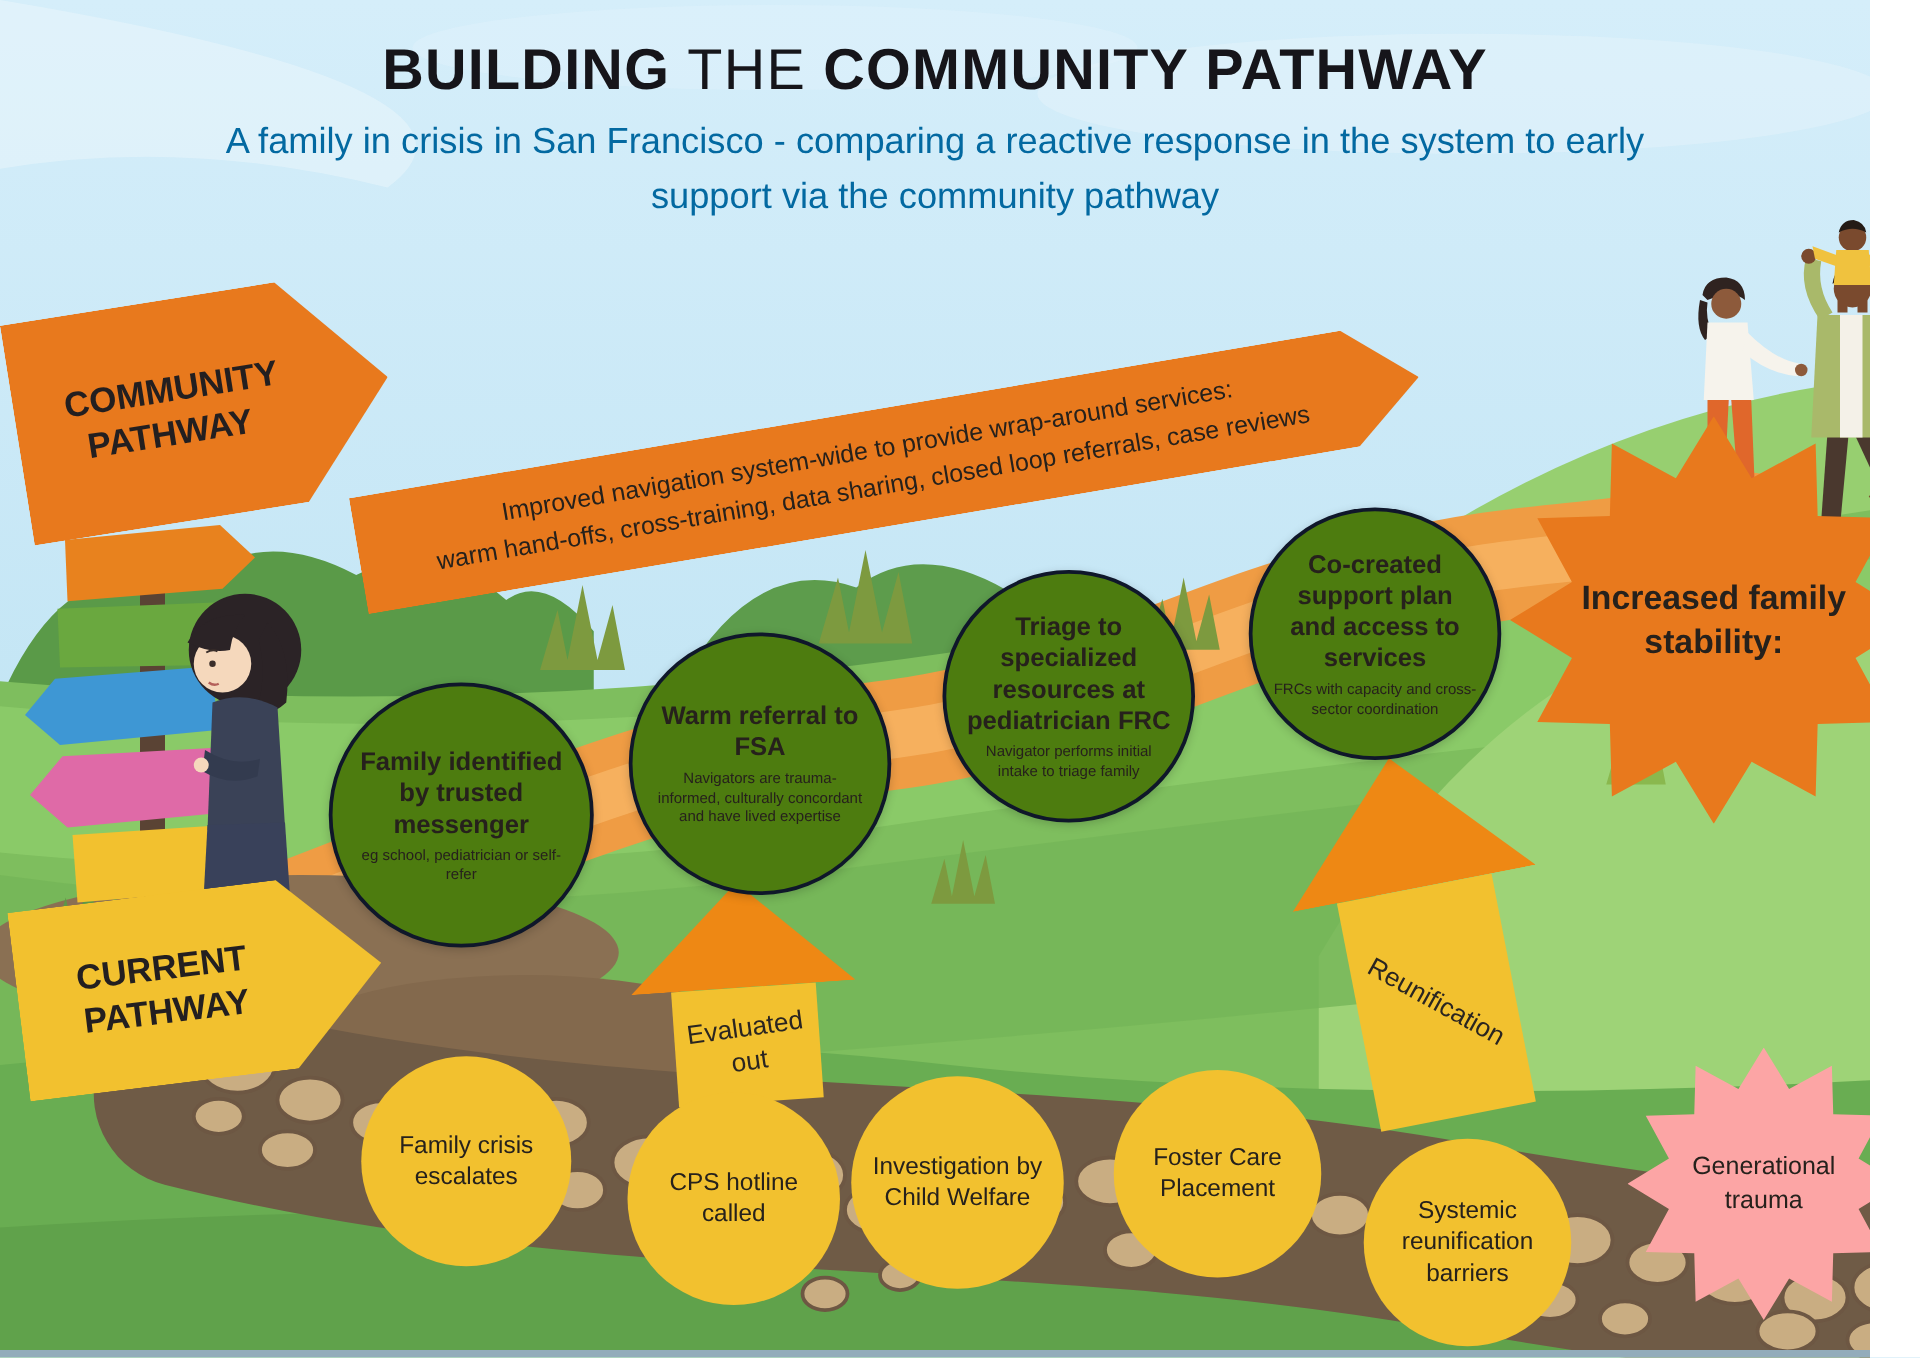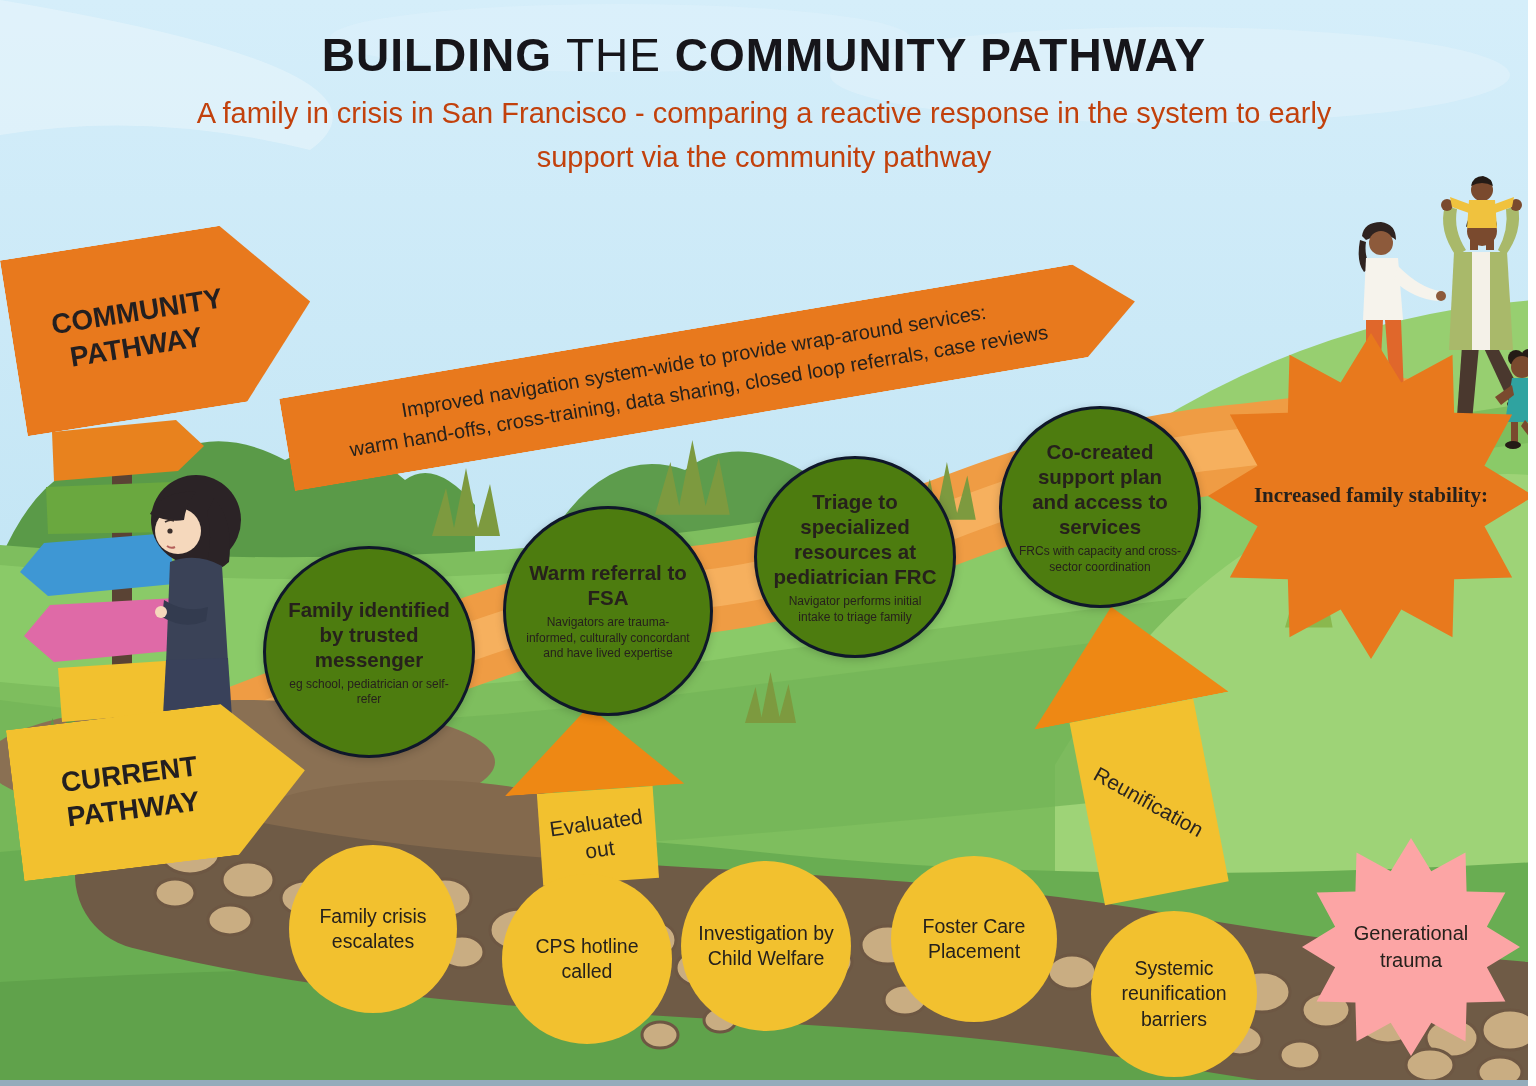--- a/index.html
+++ b/index.html
@@ -1,24 +1,24 @@
 <!DOCTYPE html>
 <html><head>
 <meta charset="utf-8">
 <style>
   html,body{margin:0;padding:0;}
   .canvas{position:relative;width:1496px;height:1086px;overflow:hidden;
-    font-family:"Liberation Sans",sans-serif;background:#c4e5f4;color:#231f20;padding-left:32px;}
+    font-family:"Liberation Sans",sans-serif;background:#c4e5f4;color:#231f20;}
   .bg{position:absolute;left:0;top:0;width:1536px;height:1086px;}
 
   
   .title-block{position:absolute;top:28px;left:0;width:100%;text-align:center;z-index:6;}
   .title-block h1{margin:0;font-size:46px;letter-spacing:1px;color:#16151a;font-weight:700;}
   .title-block h1 .light{font-weight:400;}
-  .subtitle{margin:10px auto 0;width:1230px;font-size:29px;line-height:1.5;color:#c2410c;font-weight:400;}
+  .subtitle{margin:10px auto 0;width:1230px;font-size:29px;line-height:1.5;color:#0369a1;font-weight:400;}
 
   
   .pathway-arrow{position:absolute;display:flex;align-items:center;justify-content:center;
     text-align:center;font-weight:700;color:#231f20;z-index:3;line-height:1.25;
     clip-path:polygon(0 0,74% 0,100% 50%,74% 100%,0 100%);}
   .cp-arrow{left:12px;top:236px;width:300px;height:178px;background:#E8791D;
     transform:rotate(-9deg);font-size:28px;padding-right:58px;box-sizing:border-box;}
   .cur-arrow{left:14px;top:712px;width:292px;height:152px;background:#F2C12F;
     transform:rotate(-7deg);font-size:28px;padding-right:58px;box-sizing:border-box;}
   .pathway-arrow span{display:block;width:160px;}
@@ -43,21 +43,21 @@
   .c4{left:999px;top:406px;width:202px;height:202px;}
 
   
   .star{position:absolute;display:flex;align-items:center;justify-content:center;text-align:center;
     color:#26211c;z-index:3;
     clip-path:polygon(100% 50%,84.8% 59.3%,93.3% 75%,75.5% 75.5%,75% 93.3%,59.3% 84.8%,50% 100%,
       40.7% 84.8%,25% 93.3%,24.5% 75.5%,6.7% 75%,15.2% 59.3%,0% 50%,15.2% 40.7%,6.7% 25%,
       24.5% 24.5%,25% 6.7%,40.7% 15.2%,50% 0%,59.3% 15.2%,75% 6.7%,75.5% 24.5%,93.3% 25%,84.8% 40.7%);}
   .star-orange{left:1208px;top:333px;width:326px;height:326px;background:#E8791D;}
   .star-orange .inner{width:240px;}
-  .star-orange .st{font-weight:700;font-size:21px;line-height:1.3;font-family:Liberation Serif, serif;}
+  .star-orange .st{font-weight:700;font-size:27px;line-height:1.3;}
   .star-orange .ss{font-size:19px;line-height:1.32;margin-top:2px;}
   .star-yellow{left:1302px;top:838px;width:218px;height:218px;background:#fca5a5;font-size:20px;line-height:1.35;}
   .star-yellow .inner{width:150px;}
 
   
   .up-arrow{position:absolute;display:flex;flex-direction:column;align-items:center;z-index:2;}
   .up-arrow .head{width:100%;background:#EE8814;clip-path:polygon(50% 0,100% 100%,0 100%);}
   .up-arrow .shaft{background:#F2C12F;display:flex;align-items:center;justify-content:center;
     color:#2a2521;text-align:center;font-size:21px;line-height:1.3;}
   .evaluated{left:505px;top:706px;width:180px;height:176px;transform:rotate(-4deg);}

